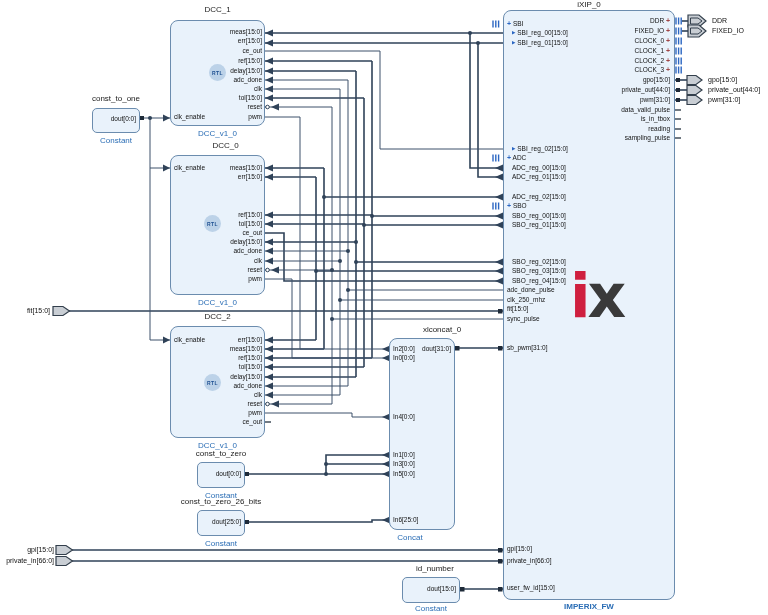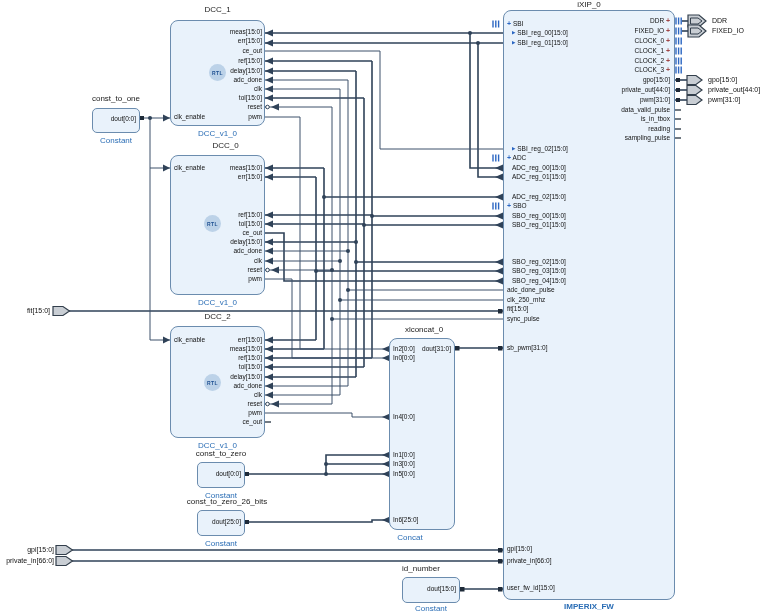--- a/index.html
+++ b/index.html
@@ -292,50 +292,51 @@
   <div class="p pr" style="right:506px;top:345px">meas[15:0]</div>
   <div class="p pr" style="right:506px;top:354px">ref[15:0]</div>
   <div class="p pr" style="right:506px;top:363px">tol[15:0]</div>
   <div class="p pr" style="right:506px;top:373px">delay[15:0]</div>
   <div class="p pr" style="right:506px;top:382px">adc_done</div>
   <div class="p pr" style="right:506px;top:391px">clk</div>
   <div class="p pr" style="right:506px;top:400px">reset</div>
   <div class="p pr" style="right:506px;top:409px">pwm</div>
   <div class="p pr" style="right:506px;top:418px">ce_out</div>
 
-  <div class="btitle" style="left:376px;top:325px;width:96px">xlconcat_0</div>
+  <div class="btitle" style="left:394px;top:325px;width:96px">xlconcat_0</div>
   <div class="blk" style="left:389px;top:338px;width:66px;height:192px"></div>
   <div class="bfooter" style="left:362px;top:533px;width:96px">Concat</div>
   <div class="p" style="left:393px;top:345px">In2[0:0]</div>
   <div class="p" style="left:393px;top:354px">In0[0:0]</div>
   <div class="p" style="left:393px;top:413px">In4[0:0]</div>
   <div class="p" style="left:393px;top:451px">In1[0:0]</div>
   <div class="p" style="left:393px;top:460px">In3[0:0]</div>
   <div class="p" style="left:393px;top:470px">In5[0:0]</div>
   <div class="p" style="left:393px;top:516px">In6[25:0]</div>
   <div class="p pr" style="right:317px;top:345px">dout[31:0]</div>
 
   <div class="btitle" style="left:173px;top:449px;width:96px">const_to_zero</div>
   <div class="blk sm" style="left:197px;top:462px;width:48px;height:26px"></div>
   <div class="p pr" style="right:527px;top:470px">dout[0:0]</div>
   <div class="bfooter" style="left:173px;top:491px;width:96px">Constant</div>
 
-  <div class="btitle" style="left:161px;top:497px;width:132px">const_to_zero_26_bits</div>
+  <div class="btitle" style="left:155px;top:497px;width:132px">const_to_zero_26_bits</div>
   <div class="blk sm" style="left:197px;top:510px;width:48px;height:26px"></div>
   <div class="p pr" style="right:527px;top:518px">dout[25:0]</div>
   <div class="bfooter" style="left:155px;top:539px;width:132px">Constant</div>
 
-  <div class="btitle" style="left:373px;top:564px;width:96px">id_number</div>
+  <div class="btitle" style="left:387px;top:564px;width:96px">id_number</div>
   <div class="blk sm" style="left:402px;top:577px;width:58px;height:26px"></div>
   <div class="p pr" style="right:312px;top:585px">dout[15:0]</div>
   <div class="bfooter" style="left:383px;top:604px;width:96px">Constant</div>
 
   <div class="btitle" style="left:541px;top:0px;width:96px">iXIP_0</div>
   <div class="blk" style="left:503px;top:10px;width:172px;height:590px"></div>
   <div class="bfooter bold" style="left:541px;top:602px;width:96px">IMPERIX_FW</div>
+  <div id="ixlogo"><span class="li">i</span><span class="lx">x</span></div>
 
   <div class="p" style="left:507px;top:20px"><span class="plusL">+</span> <span class="ifname">SBI</span></div>
   <div class="p" style="left:512px;top:29px"><span class="triR">▶</span> <span>SBI_reg_00[15:0]</span></div>
   <div class="p" style="left:512px;top:39px"><span class="triR">▶</span> <span>SBI_reg_01[15:0]</span></div>
   <div class="p" style="left:512px;top:145px"><span class="triR">▶</span> <span>SBI_reg_02[15:0]</span></div>
   <div class="p" style="left:507px;top:154px"><span class="plusL">+</span> <span class="ifname">ADC</span></div>
   <div class="p" style="left:512px;top:164px">ADC_reg_00[15:0]</div>
   <div class="p" style="left:512px;top:173px">ADC_reg_01[15:0]</div>
   <div class="p" style="left:512px;top:193px">ADC_reg_02[15:0]</div>
   <div class="p" style="left:507px;top:202px"><span class="plusL">+</span> <span class="ifname">SBO</span></div>

